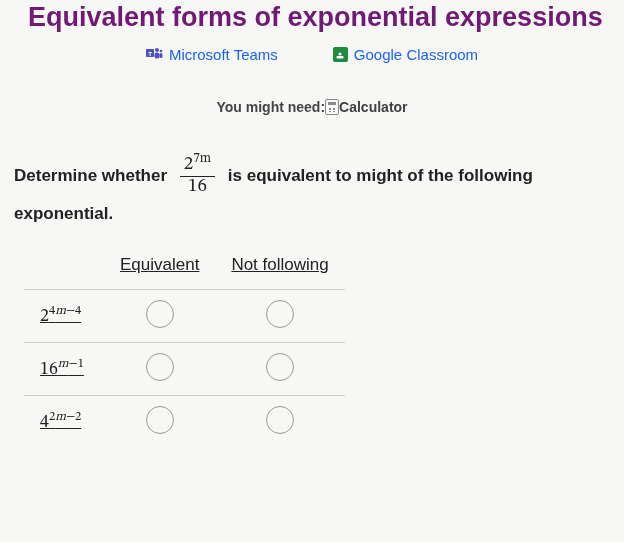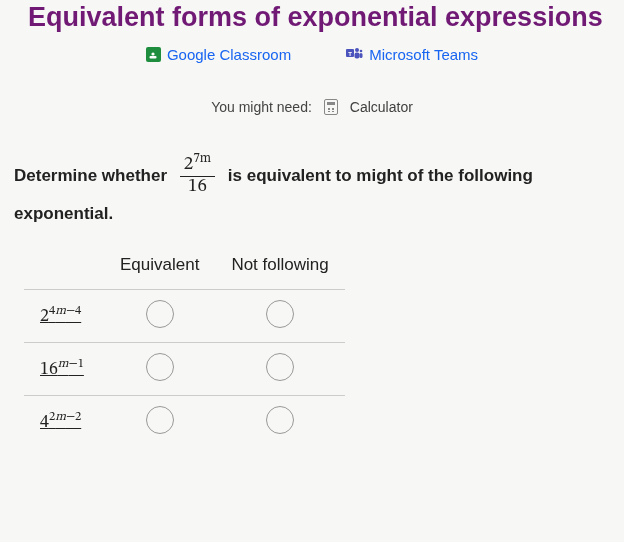--- a/index.html
+++ b/index.html
@@ -52,21 +52,22 @@
     }
     .ms-icon svg { display:block; }
     .need-row {
       text-align: left;
       font-size: 14px;
       color: #444;
       padding: 8px 0 40px 0;
       display:flex;
       justify-content:center;
       align-items:center;
-      gap:12px;
+      gap:0;
+      font-weight:bold;
     }
     .calc-icon {
       width: 14px; height: 16px;
       border: 1px solid #888;
       border-radius: 2px;
       display:inline-block;
       position:relative;
     }
     .calc-icon::before {
       content:"";
@@ -124,20 +125,21 @@
     .table-wrap { padding-left: 14px; }
     table {
       border-collapse: collapse;
     }
     th {
       font-weight: 400;
       font-size: 17px;
       padding: 0 16px 14px 16px;
       text-align: center;
       color:#222;
+      text-decoration:underline;
     }
     th.first { padding-left:0; }
     td.expr {
       font-size: 18px;
       padding: 14px 16px;
       text-align: left;
       font-family: "STIX Two Math","Latin Modern Math","Times New Roman",serif;
       min-width: 80px;
       text-decoration: underline;
     }
@@ -151,42 +153,42 @@
       cursor:pointer;
       background:transparent;
     }
   </style>
 </head>
 <body>
 
 <h1 class="page-title">Equivalent forms of exponential expressions</h1>
 
 <div class="share-row">
-  <a class="share-link">
-    <span class="gc-icon">
-      <svg width="10" height="10" viewBox="0 0 10 10">
-          <circle cx="5" cy="4" r="1.6" fill="#fff"></circle>
-          <rect x="1.5" y="6" width="7" height="2.5" rx="1" fill="#fff"></rect>
-        </svg>
-    </span>
-    <span>Google Classroom</span>
-  </a>
   <a class="share-link">
     <span class="ms-icon">
       <svg width="17" height="15" viewBox="0 0 17 15">
           <rect x="0" y="2" width="8" height="8" rx="1" fill="#4b53bc"></rect>
           <text x="4" y="8.5" font-size="6" fill="#fff" text-anchor="middle" font-family="Arial" font-weight="bold">T</text>
           <circle cx="11" cy="3" r="2" fill="#4b53bc"></circle>
           <rect x="8.5" y="5.5" width="5" height="6" rx="2" fill="#4b53bc"></rect>
           <circle cx="15" cy="4" r="1.3" fill="#4b53bc"></circle>
           <rect x="13.5" y="6" width="3" height="5" rx="1.5" fill="#4b53bc"></rect>
         </svg>
     </span>
     <span>Microsoft Teams</span>
   </a>
+  <a class="share-link">
+    <span class="gc-icon">
+      <svg width="10" height="10" viewBox="0 0 10 10">
+          <circle cx="5" cy="4" r="1.6" fill="#fff"></circle>
+          <rect x="1.5" y="6" width="7" height="2.5" rx="1" fill="#fff"></rect>
+        </svg>
+    </span>
+    <span>Google Classroom</span>
+  </a>
 </div>
 
 <div class="need-row">
   <span>You might need:</span>
   <span class="calc-icon"></span>
   <span class="calc-link">Calculator</span>
 </div>
 
 <div class="prompt">
   <span class="pre">Determine whether</span>

